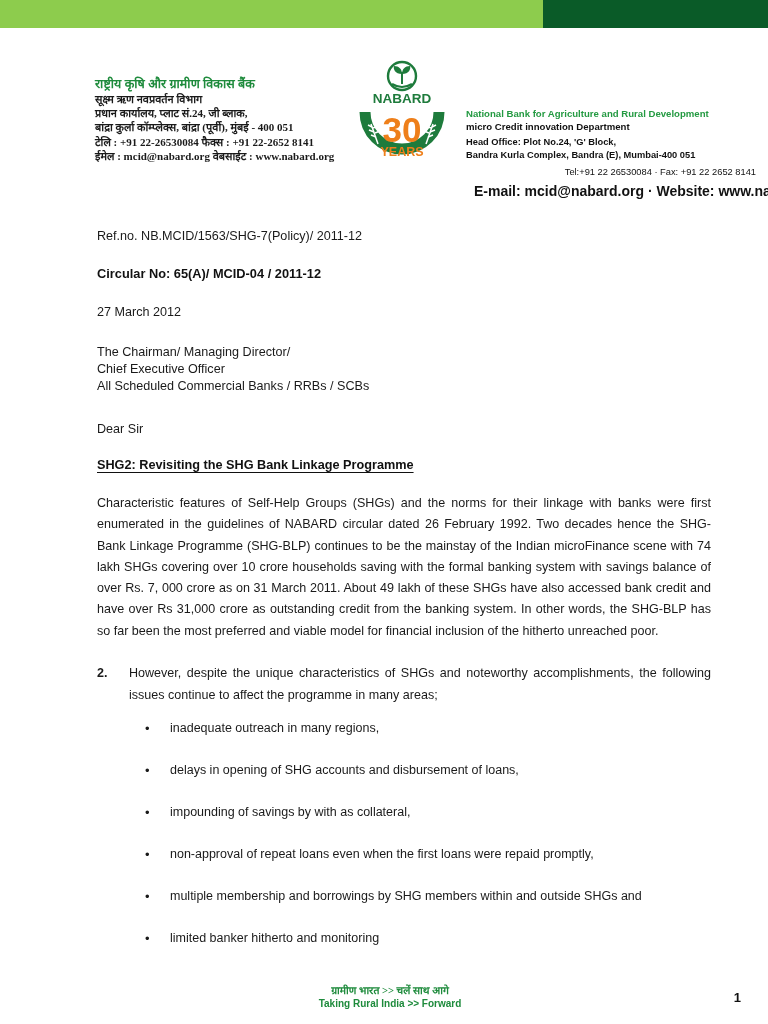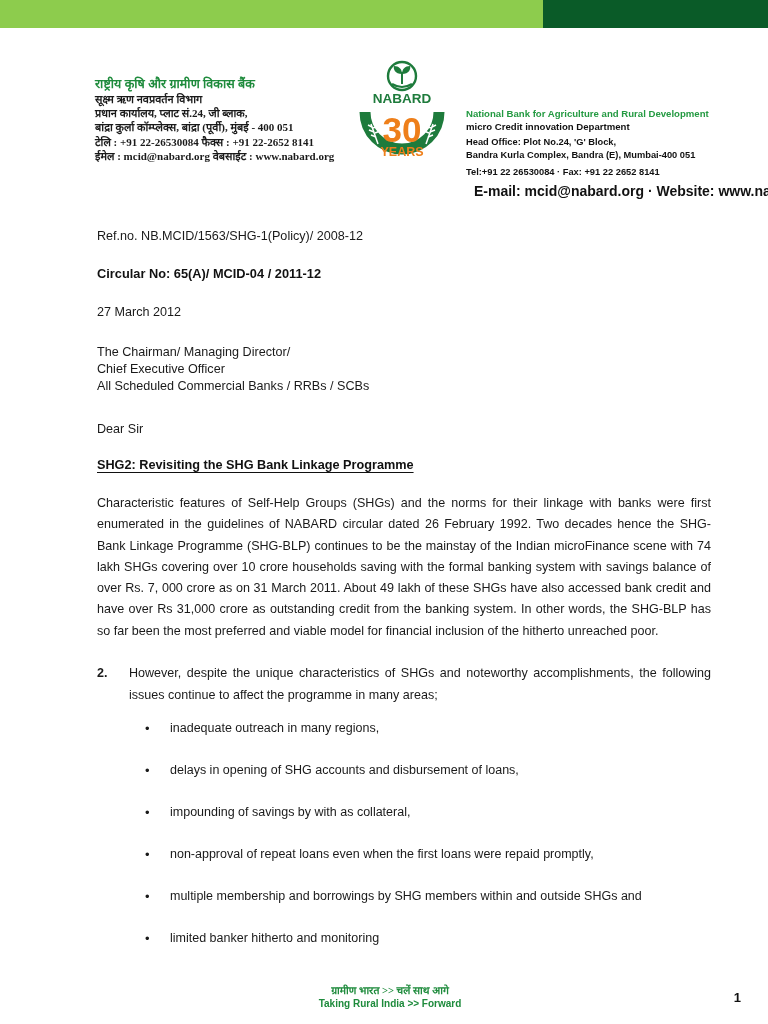--- a/index.html
+++ b/index.html
@@ -100,25 +100,26 @@
   .eng-addr {
     color: #111;
     font-weight: 700;
     font-size: 9.3px;
     line-height: 12.4px;
     white-space: nowrap;
   }
   .eng-addr.gap { margin-top: 3px; }
   .eng-tel {
     color: #111;
-    font-weight: 700;
+    font-weight: 400;
     font-size: 9.3px;
     line-height: 12.4px;
     margin-top: 5px;
     white-space: nowrap;
+    text-align: right;
   }
   .eng-email {
     color: #111;
     font-weight: 700;
     font-size: 14px;
     line-height: 12px;
     margin-top: 7px;
     padding-left: 8px;
     white-space: nowrap;
   }
@@ -334,21 +335,21 @@
     <div class="eng-sub">micro Credit innovation Department</div>
     <div class="eng-addr gap">Head Office: Plot No.24, 'G' Block,</div>
     <div class="eng-addr">Bandra Kurla Complex, Bandra (E), Mumbai-400 051</div>
     <div class="eng-tel">Tel:+91  22  26530084  ·  Fax:  +91  22  2652  8141</div>
     <div class="eng-email">E-mail:  mcid@nabard.org  · Website:  www.nabard.org</div>
   </div>
 </div>
 
 <div class="doc-body">
 
-  <div class="ref-line">Ref.no. NB.MCID/1563/SHG-1(Policy)/ 2008-12</div>
+  <div class="ref-line">Ref.no. NB.MCID/1563/SHG-7(Policy)/ 2011-12</div>
 
   <div class="circular-line">Circular No: 65(A)/ MCID-04 / 2011-12</div>
 
   <div class="date-line">27 March 2012</div>
 
   <div class="addressee">
     <div>The Chairman/ Managing Director/</div>
     <div>Chief Executive Officer</div>
     <div>All Scheduled Commercial Banks / RRBs / SCBs</div>
   </div>

